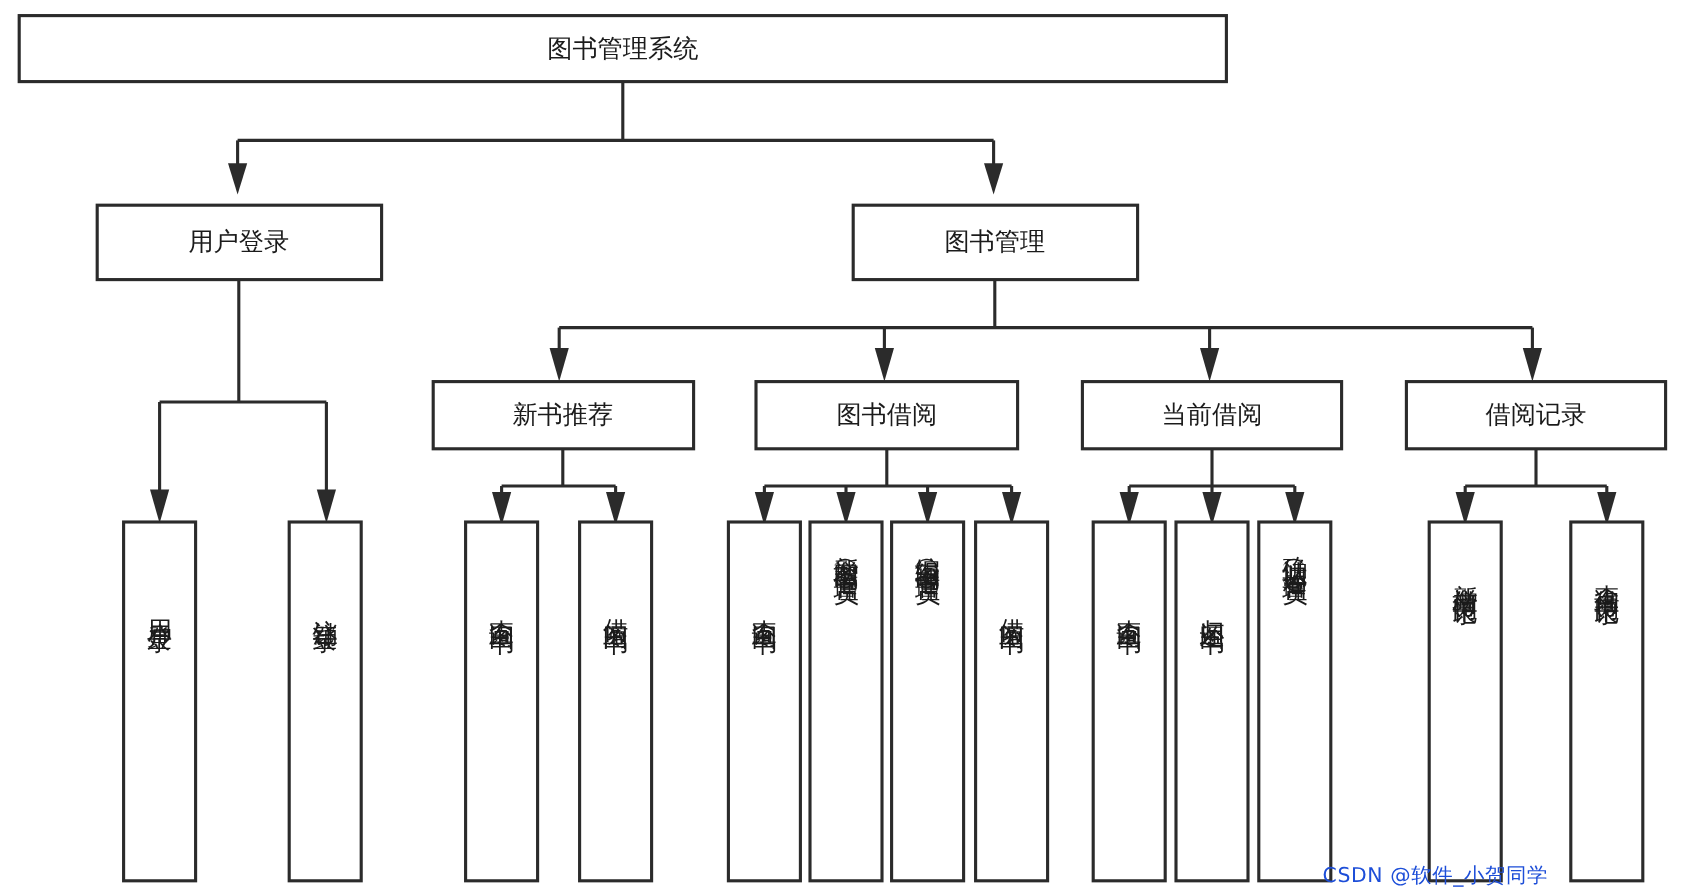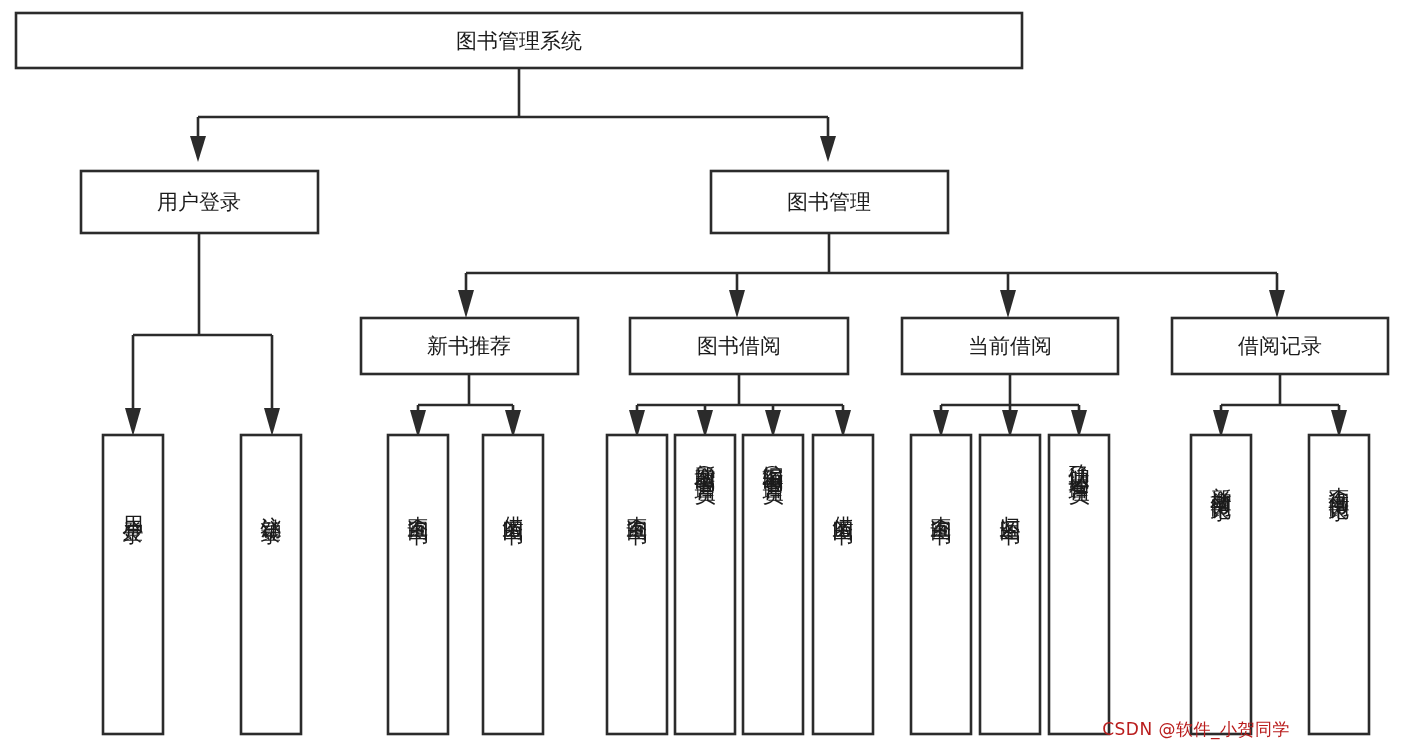--- a/index.html
+++ b/index.html
@@ -57,21 +57,21 @@
     text-orientation: upright;
     letter-spacing: 3px;
     white-space: pre;
   }
   .watermark {
     position: absolute;
     right: 12px;
     bottom: 6px;
     font-family: "DejaVu Sans", "Liberation Sans", sans-serif;
     font-size: 17px;
-    color: #b91c1c;
+    color: #1d4ed8;
     letter-spacing: 0.5px;
     user-select: none;
     white-space: nowrap;
   }
 </style>
 </head>
 <body>
 
 <div id="diagram-root">
 

